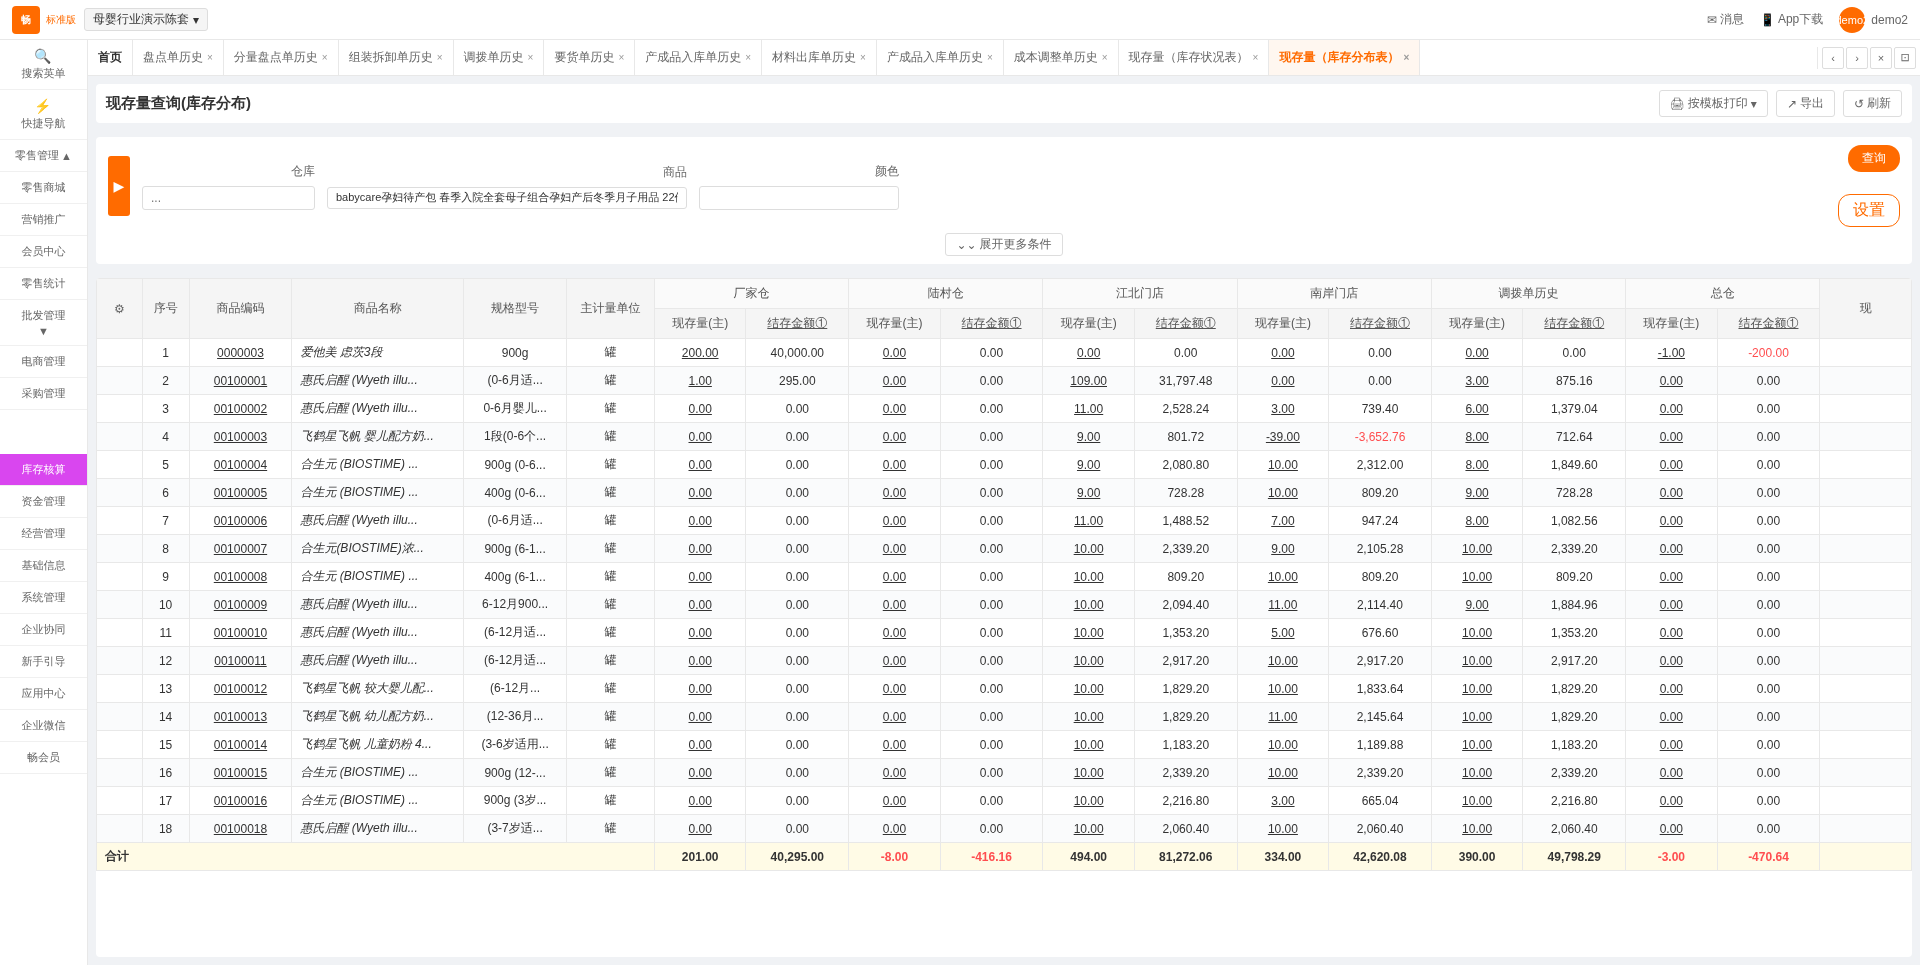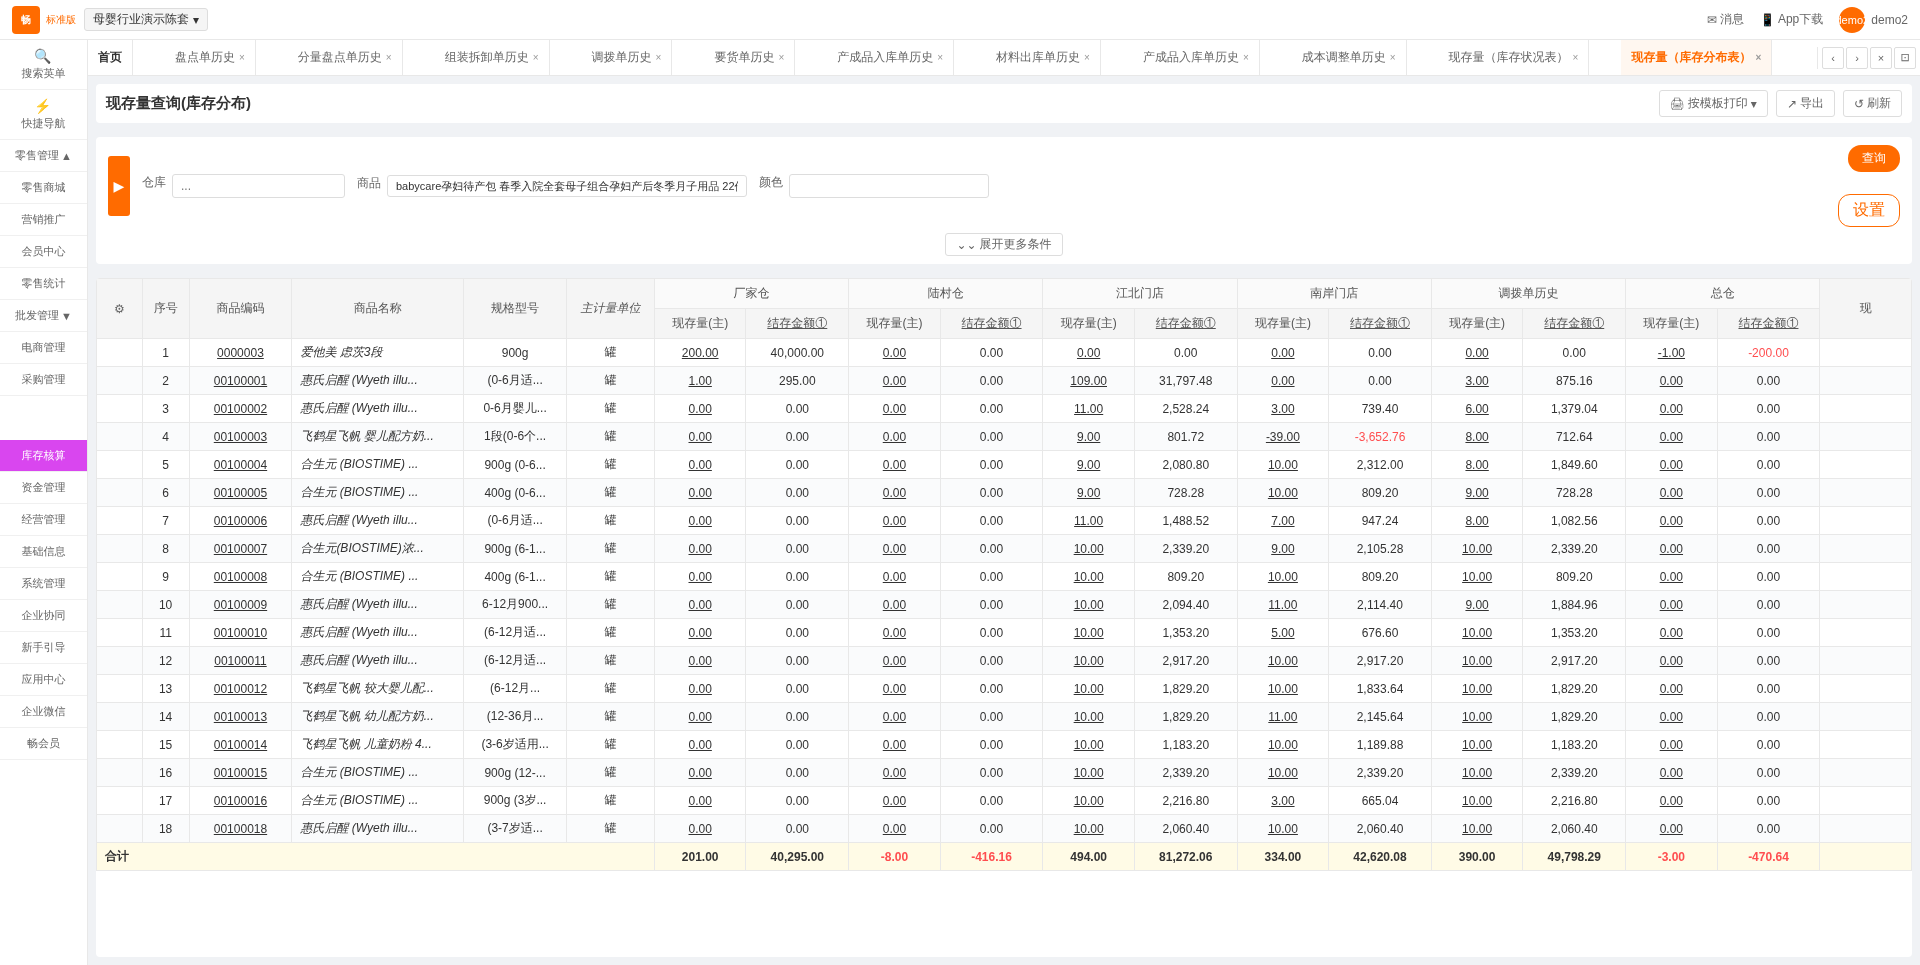--- a/index.html
+++ b/index.html
@@ -64,21 +64,20 @@
       align-items: center;
       overflow: hidden;
       z-index: 98;
     }
     .nav-tabs-inner {
       display: flex;
       align-items: center;
       flex: 1;
       overflow: hidden;
       height: 100%;
-      gap: 32px;
     }
     .nav-tab {
       display: flex;
       align-items: center;
       gap: 4px;
       padding: 0 10px;
       height: 100%;
       white-space: nowrap;
       cursor: pointer;
       font-size: 12px;
@@ -132,22 +131,23 @@
       padding: 8px 12px;
     }
     .search-row {
       display: flex;
       align-items: center;
       gap: 12px;
       flex-wrap: nowrap;
     }
     .search-field {
       display: flex;
-      align-items: flex-start;
+      align-items: flex-end;
       gap: 6px;
+      flex-direction: column;
     }
     .search-label { color: #666; white-space: nowrap; font-size: 12px; }
     .search-input {
       border: 1px solid #ddd;
       border-radius: 3px;
       padding: 4px 8px;
       font-size: 12px;
       outline: none;
       min-width: 80px;
     }
@@ -214,21 +214,21 @@
 
     
     .table-wrapper::-webkit-scrollbar { height: 6px; width: 6px; }
     .table-wrapper::-webkit-scrollbar-track { background: #f0f0f0; }
     .table-wrapper::-webkit-scrollbar-thumb { background: #ccc; border-radius: 3px; }
 
     .col-num { width: 40px; }
     .col-code { width: 90px; }
     .col-name { width: 140px; }
     .col-spec { width: 90px; }
-    .col-unit { width: 60px; font-style: italic; }
+    .col-unit { width: 60px; }
     .col-val { width: 80px; }
     .col-amount { width: 90px; text-decoration: underline; }
   </style>
 </head>
 <body>
 
 <div class="top-bar">
   <div class="top-bar-left">
     <div class="logo-area">
       <div class="logo-icon">畅</div>
@@ -275,21 +275,21 @@
   </div>
   <div class="sidebar-item">
     <span>营销推广</span>
   </div>
   <div class="sidebar-item">
     <span>会员中心</span>
   </div>
   <div class="sidebar-item">
     <span>零售统计</span>
   </div>
-  <div class="sidebar-item" style="flex-direction:row;justify-content:center;gap:2px;">
+  <div class="sidebar-item" style="flex-direction:column;justify-content:center;gap:2px;">
     <span>批发管理</span>
     <span>▼</span>
   </div>
   <div class="sidebar-item">
     <span>电商管理</span>
   </div>
   <div class="sidebar-item">
     <span>采购管理</span>
   </div>
   <div class="sidebar-item active">

